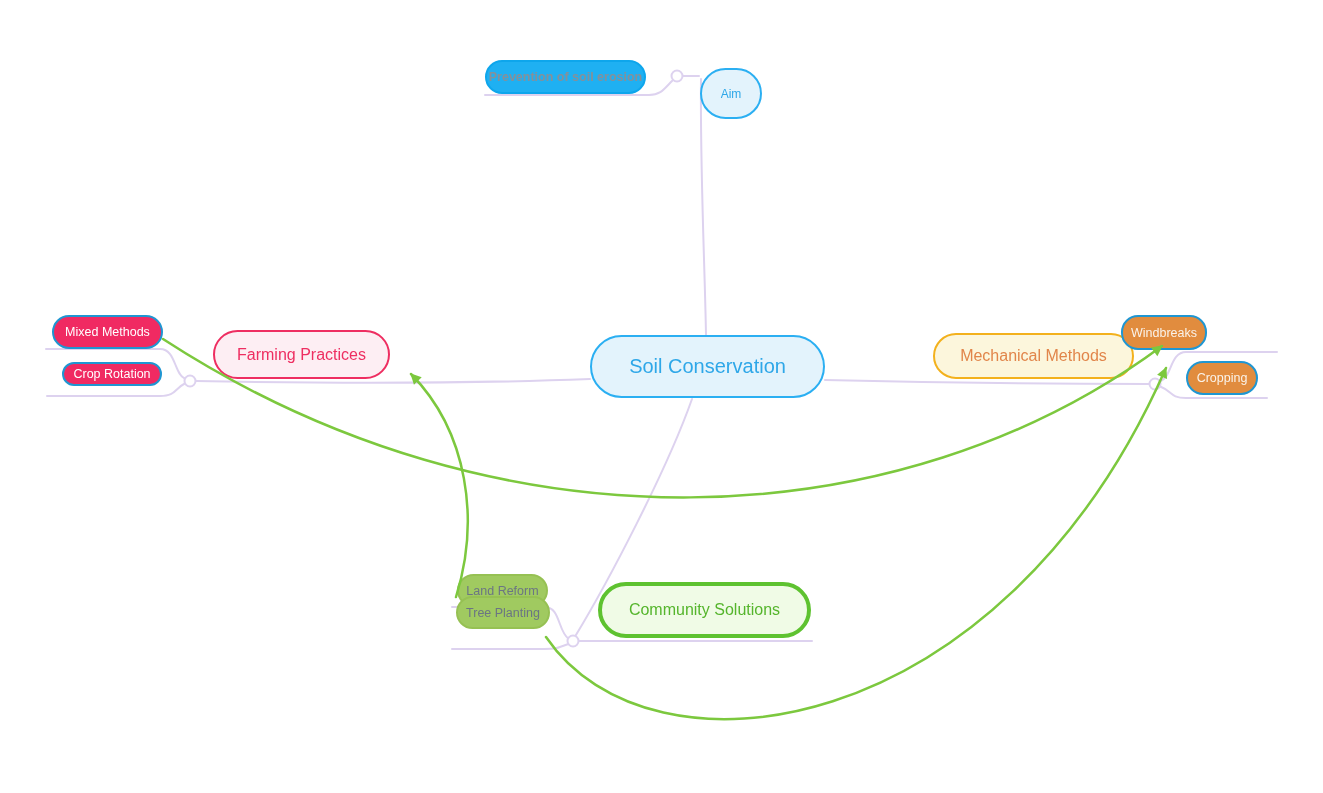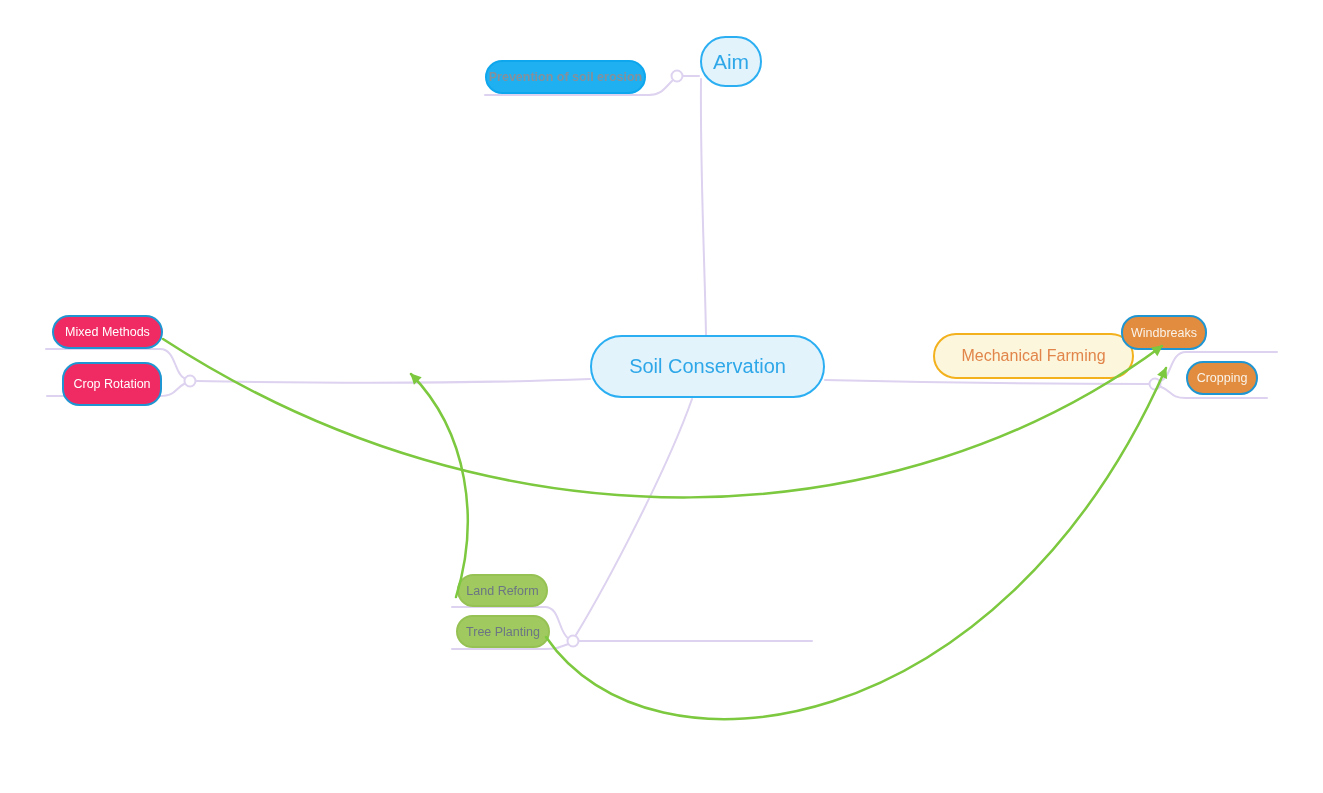--- a/index.html
+++ b/index.html
@@ -26,26 +26,26 @@
     left:590px;top:335px;width:235px;height:63px;
     background:var(--blue-fill);
     border:2px solid var(--blue-border);
     border-radius:32px;
     color:var(--blue-text);
     font-size:20px;
   }
   
   .parent{border-radius:28px;font-size:16px;}
   .aim{
-    left:700px;top:36px;width:62px;height:51px;
+    left:700px;top:68px;width:62px;height:51px;
     background:var(--blue-fill);
     border:2.5px solid var(--blue-border);
     border-radius:26px;
     color:var(--blue-text);
-    font-size:21px;
+    font-size:12px;
   }
   .farming{
     left:213px;top:330px;width:177px;height:49px;
     background:var(--pink-fill);
     border:2px solid var(--pink);
     color:var(--pink);
   }
   .mechanical{
     left:933px;top:333px;width:201px;height:46px;
     background:var(--amber-fill);
@@ -67,21 +67,21 @@
     color:var(--gray-text);
     font-weight:bold;
   }
   .mixed{
     left:52px;top:315px;width:111px;height:34px;
     background:var(--crimson);
     border:2.5px solid var(--child-blue-border);
     color:var(--white-text);
   }
   .croprot{
-    left:62px;top:362px;width:100px;height:44px;
+    left:62px;top:362px;width:100px;height:24px;
     background:var(--crimson);
     border:2.5px solid var(--child-blue-border);
     color:var(--white-text);
   }
   .windbreaks{
     left:1121px;top:315px;width:86px;height:35px;
     background:var(--orange);
     border:2.5px solid var(--child-blue-border);
     color:var(--cream-text);
   }
@@ -91,21 +91,21 @@
     border:2.5px solid var(--child-blue-border);
     color:var(--cream-text);
   }
   .landreform{
     left:457px;top:574px;width:91px;height:33px;
     background:var(--olive);
     border:2px solid var(--olive-border);
     color:var(--slate-text);
   }
   .treeplanting{
-    left:456px;top:615px;width:94px;height:33px;
+    left:456px;top:596px;width:94px;height:33px;
     background:var(--olive);
     border:2px solid var(--olive-border);
     color:var(--slate-text);
   }
   .edge{stroke:var(--edge);stroke-width:2;fill:none;stroke-linecap:round;}
   .dot{fill:#ffffff;stroke:var(--edge);stroke-width:2;}
   .link{stroke:var(--link);stroke-width:2.5;fill:none;stroke-linecap:round;}
 </style>
 </head>
 <body>
@@ -135,27 +135,29 @@
     <circle class="dot" cx="190" cy="381" r="5.5"></circle>
     <circle class="dot" cx="1155" cy="384" r="5.5"></circle>
     <circle class="dot" cx="573" cy="641" r="5.5"></circle>
   </svg>
 
   <div class="node central">Soil Conservation</div>
 
   <div class="node aim">Aim</div>
   <div class="node child prevention">Prevention of soil erosion</div>
 
+  <div class="node parent farming">Farming Practices</div>
   <div class="node child mixed">Mixed Methods</div>
   <div class="node child croprot">Crop Rotation</div>
 
-  <div class="node parent mechanical">Mechanical Farming</div>
+  <div class="node parent mechanical">Mechanical Methods</div>
   <div class="node child windbreaks">Windbreaks</div>
   <div class="node child terracing">Cropping</div>
 
+  <div class="node parent community">Community Solutions</div>
   <div class="node child landreform">Land Reform</div>
   <div class="node child treeplanting">Tree Planting</div>
 
   <svg id="links" class="layer" width="1323" height="793" viewBox="0 0 1323 793">
     <defs>
       <marker id="arrow" viewBox="0 0 12 12" refX="10" refY="6" markerWidth="13" markerHeight="13" orient="auto" markerUnits="userSpaceOnUse">
         <path d="M1,1 L11,6 L1,11 z" fill="#7cc83e"></path>
       </marker>
     </defs>
     <path class="link" d="M163,339 C500,558 900,540 1162,346" marker-end="url(#arrow)"></path>

